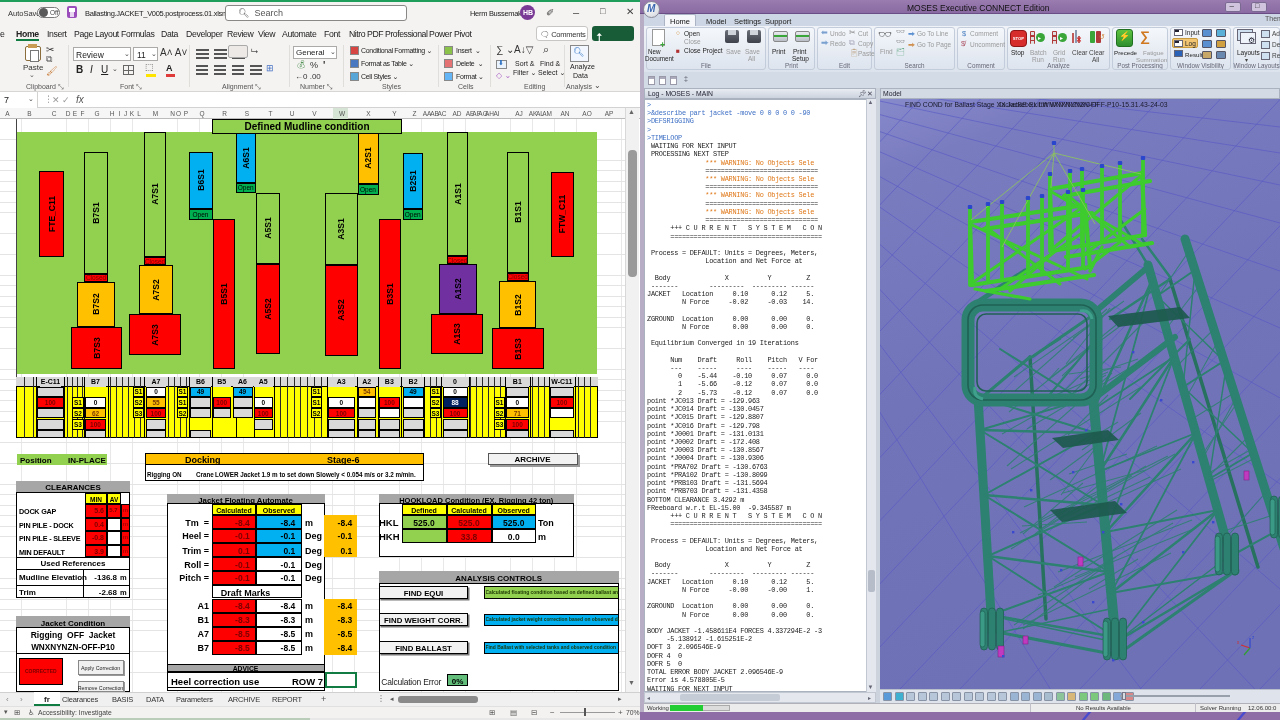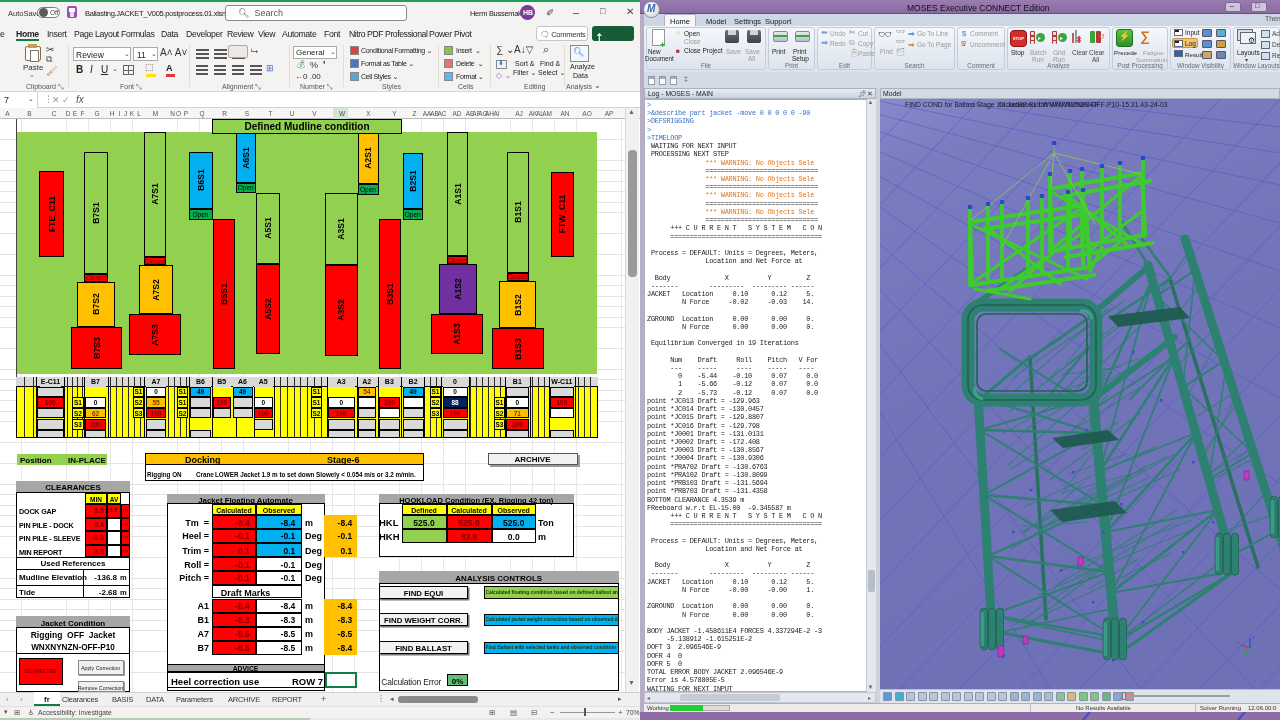--- a/index.html
+++ b/index.html
@@ -660,34 +660,34 @@
 <div class="a" style="left:85px;top:520.5px;font-size:7px;font-weight:bold;color:#7b0000;width:19px;text-align:right">0.4</div>
 <div class="a" style="left:107px;top:517.5px;width:14px;height:13.5px;background:#fff;border:1px solid #000"></div>
 <div class="a" style="left:121px;top:517.5px;width:9px;height:13.5px;background:#ff0000;border:1px solid #000"></div>
 <div class="a" style="left:121px;top:520.5px;font-size:6px;color:#7b0000;width:9px;text-align:center">m</div>
 <div class="a" style="left:19px;top:534px;font-size:7.2px;font-weight:bold;letter-spacing:-0.2px">PIN PILE - SLEEVE</div>
 <div class="a" style="left:85px;top:531px;width:22px;height:13.5px;background:#ff0000;border:1px solid #000"></div>
 <div class="a" style="left:85px;top:534px;font-size:7px;font-weight:bold;color:#7b0000;width:19px;text-align:right">-0.8</div>
 <div class="a" style="left:107px;top:531px;width:14px;height:13.5px;background:#fff;border:1px solid #000"></div>
 <div class="a" style="left:121px;top:531px;width:9px;height:13.5px;background:#ff0000;border:1px solid #000"></div>
 <div class="a" style="left:121px;top:534px;font-size:6px;color:#7b0000;width:9px;text-align:center">m</div>
-<div class="a" style="left:19px;top:548px;font-size:7.2px;font-weight:bold;letter-spacing:-0.2px">MIN REPORT</div>
+<div class="a" style="left:19px;top:548px;font-size:7.2px;font-weight:bold;letter-spacing:-0.2px">MIN DEFAULT</div>
 <div class="a" style="left:85px;top:545px;width:22px;height:11.5px;background:#ff0000;border:1px solid #000"></div>
 <div class="a" style="left:85px;top:548px;font-size:7px;font-weight:bold;color:#7b0000;width:19px;text-align:right">3.9</div>
 <div class="a" style="left:107px;top:545px;width:14px;height:11.5px;background:#fff;border:1px solid #000"></div>
 <div class="a" style="left:121px;top:545px;width:9px;height:11.5px;background:#ff0000;border:1px solid #000"></div>
 <div class="a" style="left:121px;top:548px;font-size:6px;color:#7b0000;width:9px;text-align:center">m</div>
 <div class="a" style="left:16px;top:556.5px;width:114px;height:13px;border-top:1.2px solid #000;border-bottom:1.2px solid #000"></div>
 <div class="a" style="left:16px;top:559px;font-size:8px;font-weight:bold;width:114px;text-align:center">Used References</div>
 <div class="a" style="left:19px;top:573px;font-size:8px;font-weight:bold">Mudline Elevation</div>
 <div class="a" style="left:84px;top:573px;font-size:8px;font-weight:bold;width:33px;text-align:right">-136.8</div>
 <div class="a" style="left:120px;top:573px;font-size:7.5px;font-weight:bold">m</div>
 <div class="a" style="left:83px;top:569.5px;width:1px;height:28.5px;background:#000"></div>
 <div class="a" style="left:16px;top:584.5px;width:114px;height:1px;background:#000"></div>
-<div class="a" style="left:19px;top:588px;font-size:8px;font-weight:bold">Tide</div>
+<div class="a" style="left:19px;top:588px;font-size:8px;font-weight:bold">Trim</div>
 <div class="a" style="left:84px;top:588px;font-size:8px;font-weight:bold;width:33px;text-align:right">-2.68</div>
 <div class="a" style="left:120px;top:588px;font-size:7.5px;font-weight:bold">m</div>
 <div class="a" style="left:16px;top:616px;width:114px;height:76px;background:#fff;border:1.5px solid #000"></div>
 <div class="a" style="left:16px;top:616px;width:114px;height:11.5px;background:#a6a6a6;border-bottom:1px solid #000"></div>
 <div class="a" style="left:16px;top:618.5px;font-size:8px;font-weight:bold;width:114px;text-align:center">Jacket Condition</div>
 <div class="a" style="left:16px;top:630px;font-size:8.5px;font-weight:bold;width:114px;text-align:center">Rigging&nbsp; OFF&nbsp; Jacket</div>
 <div class="a" style="left:16px;top:642.5px;font-size:8.2px;font-weight:bold;width:114px;text-align:center">WNXNYNZN-OFF-P10</div>
 <div class="a" style="left:16px;top:652.5px;width:114px;height:1px;background:#000"></div>
 <div class="a" style="left:19px;top:657.5px;width:43.5px;height:27.5px;background:#ff0000;border:1px solid #000"></div>
 <div class="a" style="left:19px;top:668px;font-size:5px;font-weight:bold;color:#7b0000;width:43.5px;text-align:center">CORRECTED</div>
@@ -1049,21 +1049,21 @@
 <span style="color:#1a1a1a">point *JC015 Draft = -129.8807</span>
 <span style="color:#1a1a1a">point *JC016 Draft = -129.798</span>
 <span style="color:#1a1a1a">point *J0001 Draft = -131.0131</span>
 <span style="color:#1a1a1a">point *J0002 Draft = -172.408</span>
 <span style="color:#1a1a1a">point *J0003 Draft = -130.8567</span>
 <span style="color:#1a1a1a">point *J0004 Draft = -130.9306</span>
 <span style="color:#1a1a1a">point *PRA702 Draft = -130.6763</span>
 <span style="color:#1a1a1a">point *PRA102 Draft = -130.8099</span>
 <span style="color:#1a1a1a">point *PRB103 Draft = -131.5694</span>
 <span style="color:#1a1a1a">point *PRB703 Draft = -131.4358</span>
-<span style="color:#1a1a1a">BOTTOM CLEARANCE 4.3539 m</span>
+<span style="color:#1a1a1a">BOTTOM CLEARANCE 3.4292 m</span>
 <span style="color:#1a1a1a">FReeboard w.r.t EL-15.00  -9.345587 m</span>
 <span style="color:#1a1a1a">      +++ C U R R E N T   S Y S T E M   C O N</span>
 <span style="color:#1a1a1a">      =======================================</span>
 <span style="color:#1a1a1a"> </span>
 <span style="color:#1a1a1a"> Process = DEFAULT: Units = Degrees, Meters,</span>
 <span style="color:#1a1a1a">               Location and Net Force at</span>
 <span style="color:#1a1a1a"> </span>
 <span style="color:#1a1a1a">  Body              X          Y         Z</span>
 <span style="color:#1a1a1a"> -------        ---------  --------- ------</span>
 <span style="color:#1a1a1a">JACKET   Location     0.10      0.12     5.</span>

